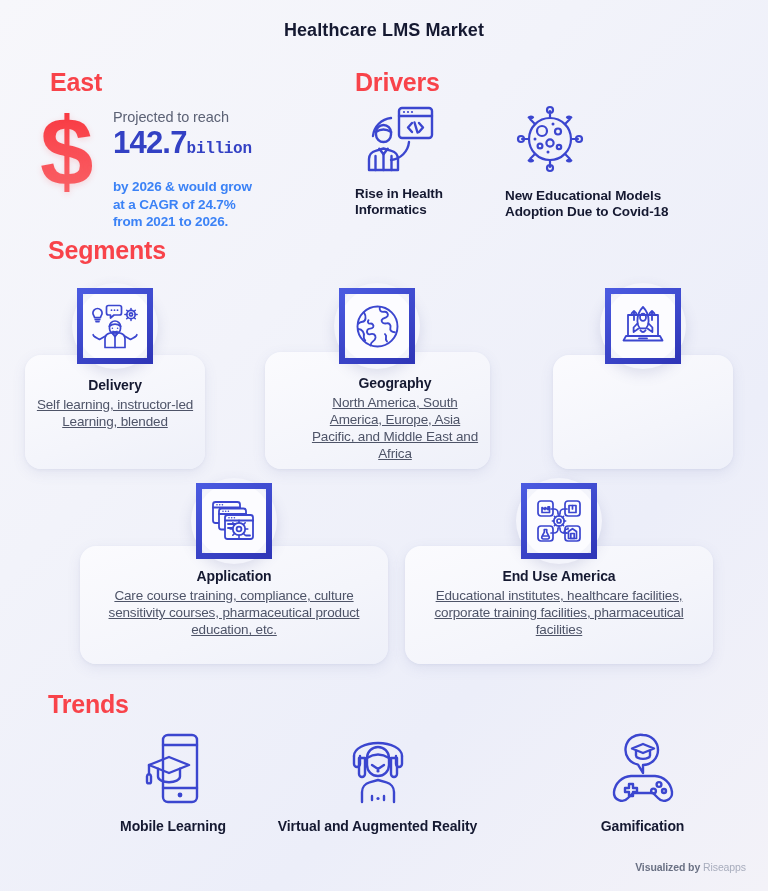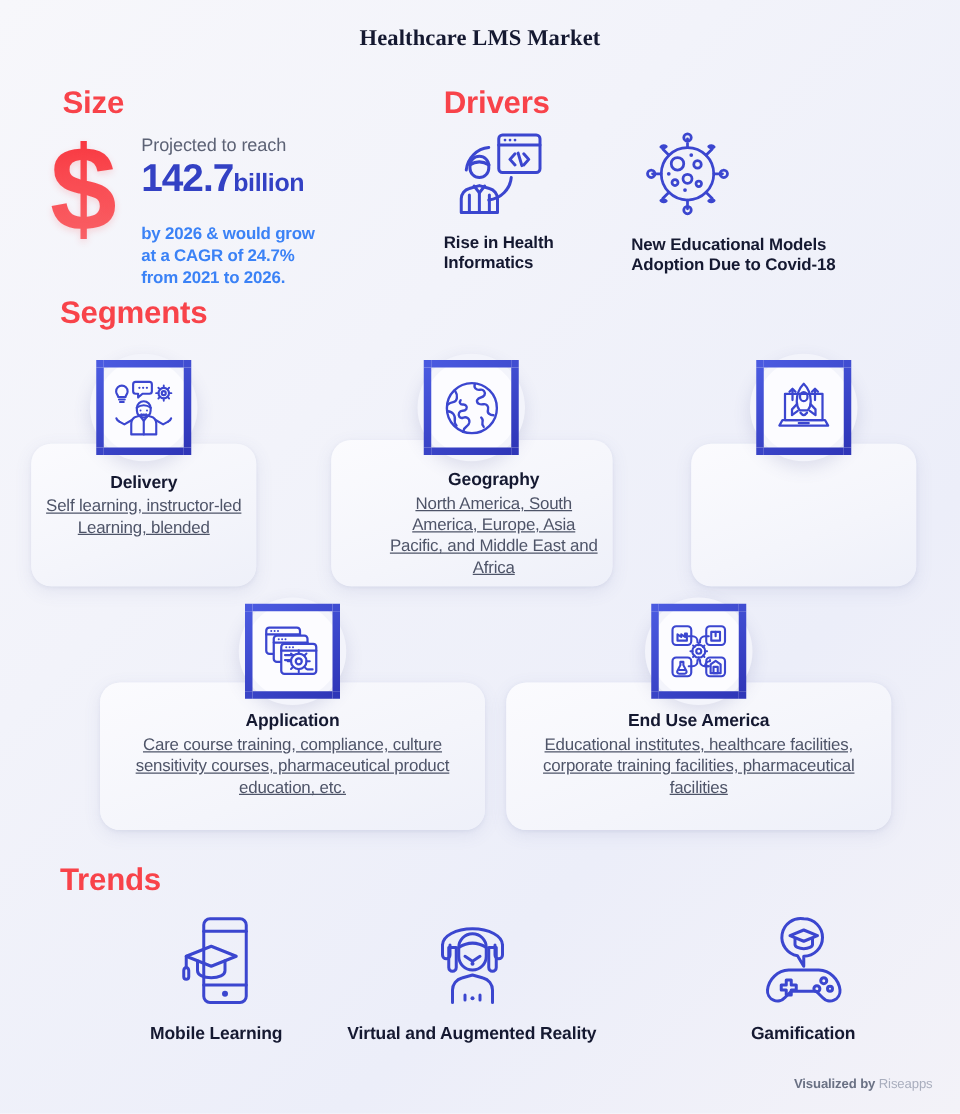--- a/index.html
+++ b/index.html
@@ -13,21 +13,20 @@
     -webkit-font-smoothing: antialiased;
   }
   .stage { position: absolute; inset: 0; }
 
   
   .page-title {
     position: absolute; top: 20px; left: 0; width: 768px;
     text-align: center;
     font-size: 18px; font-weight: bold; letter-spacing: .1px;
     color: #151931;
-    font-family: Liberation Serif, serif;
   }
   .section-head {
     position: absolute;
     font-size: 25px; font-weight: bold; letter-spacing: -.2px;
     color: #f8434a;
   }
   .section-head.size      { left: 50px;  top: 68px; }
   .section-head.drivers   { left: 355px; top: 68px; }
   .section-head.segments  { left: 48px;  top: 236px; }
   .section-head.trends    { left: 48px;  top: 690px; }
@@ -40,21 +39,21 @@
     font-size: 96px; font-weight: bold; line-height: 1;
     background: linear-gradient(180deg, #f8333c 0%, #fa4f56 45%, #f96a6f 100%);
     -webkit-background-clip: text; background-clip: text;
     -webkit-text-fill-color: transparent; color: #f8434a;
     text-shadow: 0 2px 6px rgba(248,67,74,.18);
   }
   .size-text { position: absolute; left: 73px; top: 3px; width: 210px; }
   .size-lead { font-size: 14.5px; color: #5c6275; line-height: 1.15; letter-spacing: -.1px; }
   .size-big  { line-height: 1.02; margin-top: 1px; white-space: nowrap; }
   .size-big .num  { font-size: 31px; font-weight: bold; color: #3341c4; letter-spacing: -.8px; }
-  .size-big .unit { font-size: 20px; font-weight: bold; color: #3341c4; letter-spacing: -.3px; }
+  .size-big .unit { font-size: 16px; font-weight: bold; color: #3341c4; letter-spacing: -.3px; font-family: Liberation Mono, monospace; }
   .size-tail { font-size: 13.5px; font-weight: bold; color: #3b82f6; line-height: 1.28; margin-top: 20px; letter-spacing: -.15px; }
 
   
   .driver { position: absolute; text-align: left; }
   .driver .ico { display: block; }
   .driver .lbl { font-size: 13.5px; font-weight: bold; color: #151931; line-height: 1.2; margin-top: 10px; letter-spacing: -.1px; }
   .driver.d1 { left: 355px; top: 104px; width: 135px; }
   .driver.d1 .ico { margin-left: 6px; }
   .driver.d2 { left: 505px; top: 100px; width: 200px; }
   .driver.d2 .ico { margin-left: 6px; }
@@ -131,21 +130,21 @@
 
   svg { display: block; }
 </style>
 </head>
 <body>
 
 <div class="stage">
 
   <div class="page-title">Healthcare LMS Market</div>
 
-  <div class="section-head size">Size</div>
+  <div class="section-head size">East</div>
 
   <div class="size-wrap">
     <div class="dollar">$</div>
     <div class="size-text">
       <div class="size-lead">Projected to reach</div>
       <div class="size-big">
         <span class="num">142.7</span><span class="unit">billion</span>
       </div>
       <div class="size-tail">
         <div>by 2026 &amp; would grow</div>

